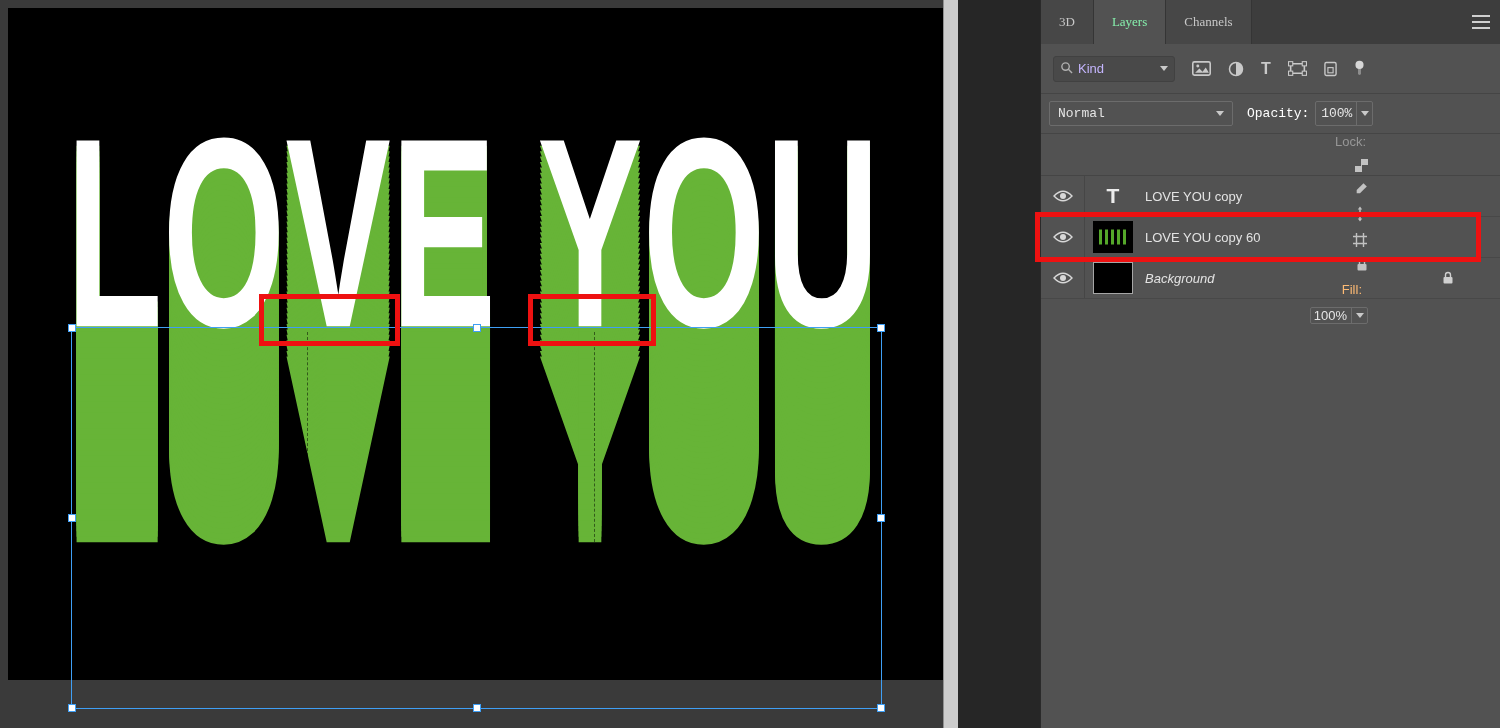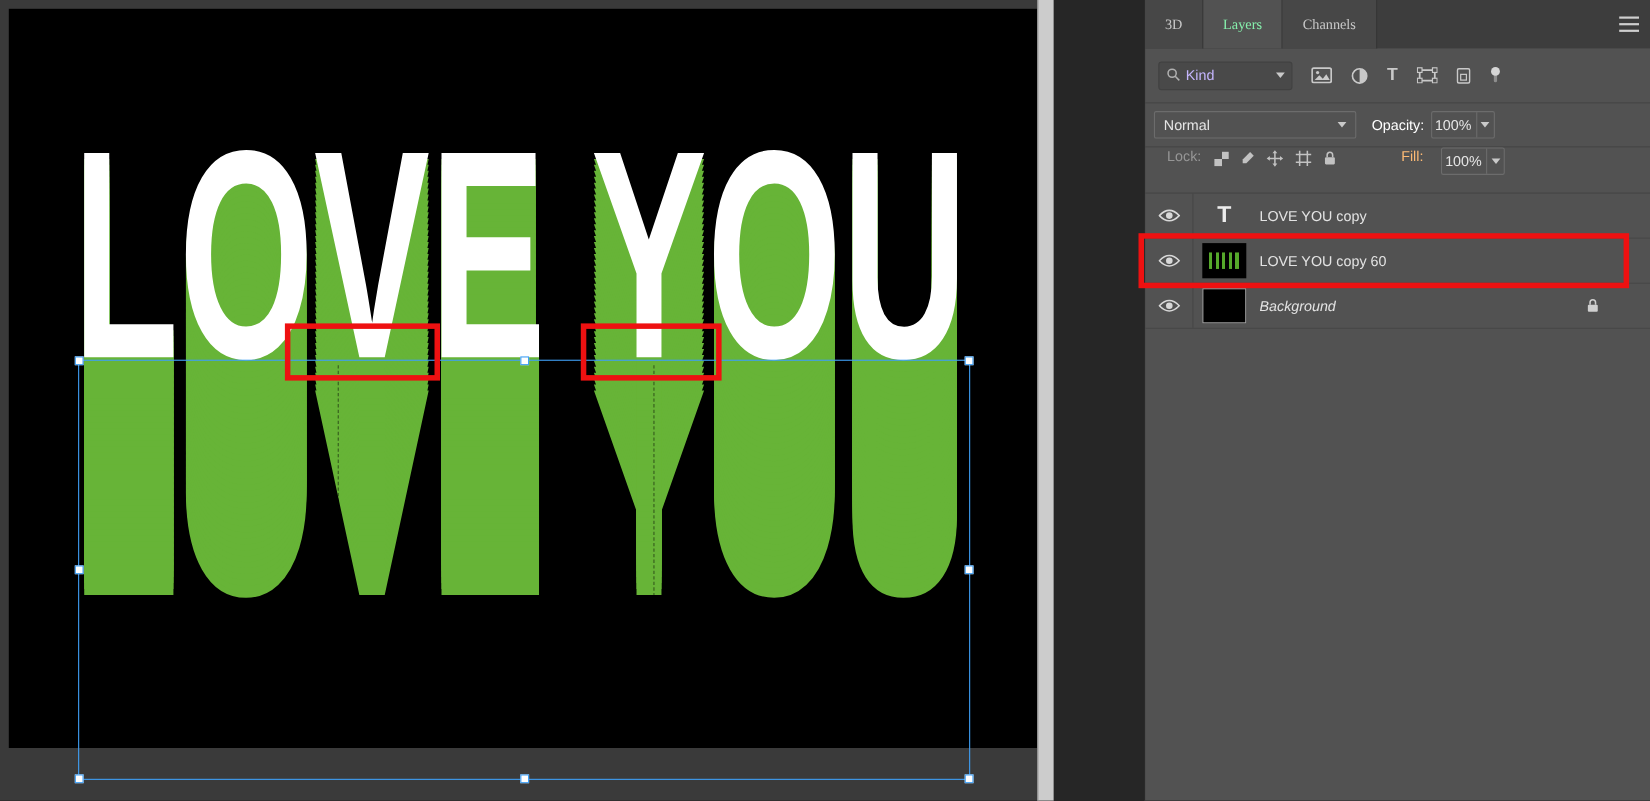--- a/index.html
+++ b/index.html
@@ -69,33 +69,33 @@
   .search-box { width:122px; height:26px; background:#494949; border:1px solid #414141;
                 border-radius:3px; display:flex; align-items:center; padding:0 6px; gap:5px;
                 color:#c4b5fd; }
   .search-box .lbl { flex:1; }
   .chev { width:0; height:0; border-left:4px solid transparent; border-right:4px solid transparent;
           border-top:5px solid #c9c9c9; }
   .f-icon { display:flex; align-items:center; justify-content:center; height:20px; }
   .t-glyph { font-weight:700; font-size:16px; color:#c9c9c9; }
 
   .blend-row { height:40px; display:flex; align-items:center; padding:0 0 0 8px;
-               border-bottom:1px solid #454545; }
+               border-bottom:1px solid #454545;font-family:Liberation Mono, monospace; }
   .dropdown { height:25px; background:#525252; border:1px solid #6c6c6c; border-radius:2px;
               display:flex; align-items:center; color:#e5e5e5; }
   .dd-blend { width:184px; padding:0 8px; }
   .dd-blend .lbl { flex:1; }
   .dd-val { width:58px; }
   .dd-val .lbl { flex:1; text-align:right; padding-right:4px; }
   .dd-chev { width:16px; height:100%; display:flex; align-items:center; justify-content:center;
              border-left:1px solid #6c6c6c; }
   .row-label { color:#ffffff; margin:0 6px 0 14px; }
 
-  .lock-row { height:42px; display:flex; align-items:flex-start; padding:0 132px 0 20px;
-              border-bottom:1px solid #454545; gap:10px; }
+  .lock-row { height:42px; display:flex; align-items:flex-end; padding:0 132px 0 4px;
+              border-bottom:1px solid #454545; gap:10px;flex-direction:column; }
   .lock-label { color:#969696; margin-right:2px; }
   .fill-label { color:#fdba74; margin-left:auto; margin-right:6px; }
   .checker-icon { width:13px; height:13px;
     background:conic-gradient(#c2c2c2 90deg, transparent 90deg 180deg, #c2c2c2 180deg 270deg, transparent 270deg); }
 
   .layers-list { }
   .layer-row { height:41px; display:flex; align-items:center; border-bottom:1px solid #484848; }
   .layer-row.selected { background:#6b6b6b; }
   .eye-cell { width:44px; height:100%; display:flex; align-items:center; justify-content:center;
               border-right:1px solid #464646; flex:0 0 44px; }

